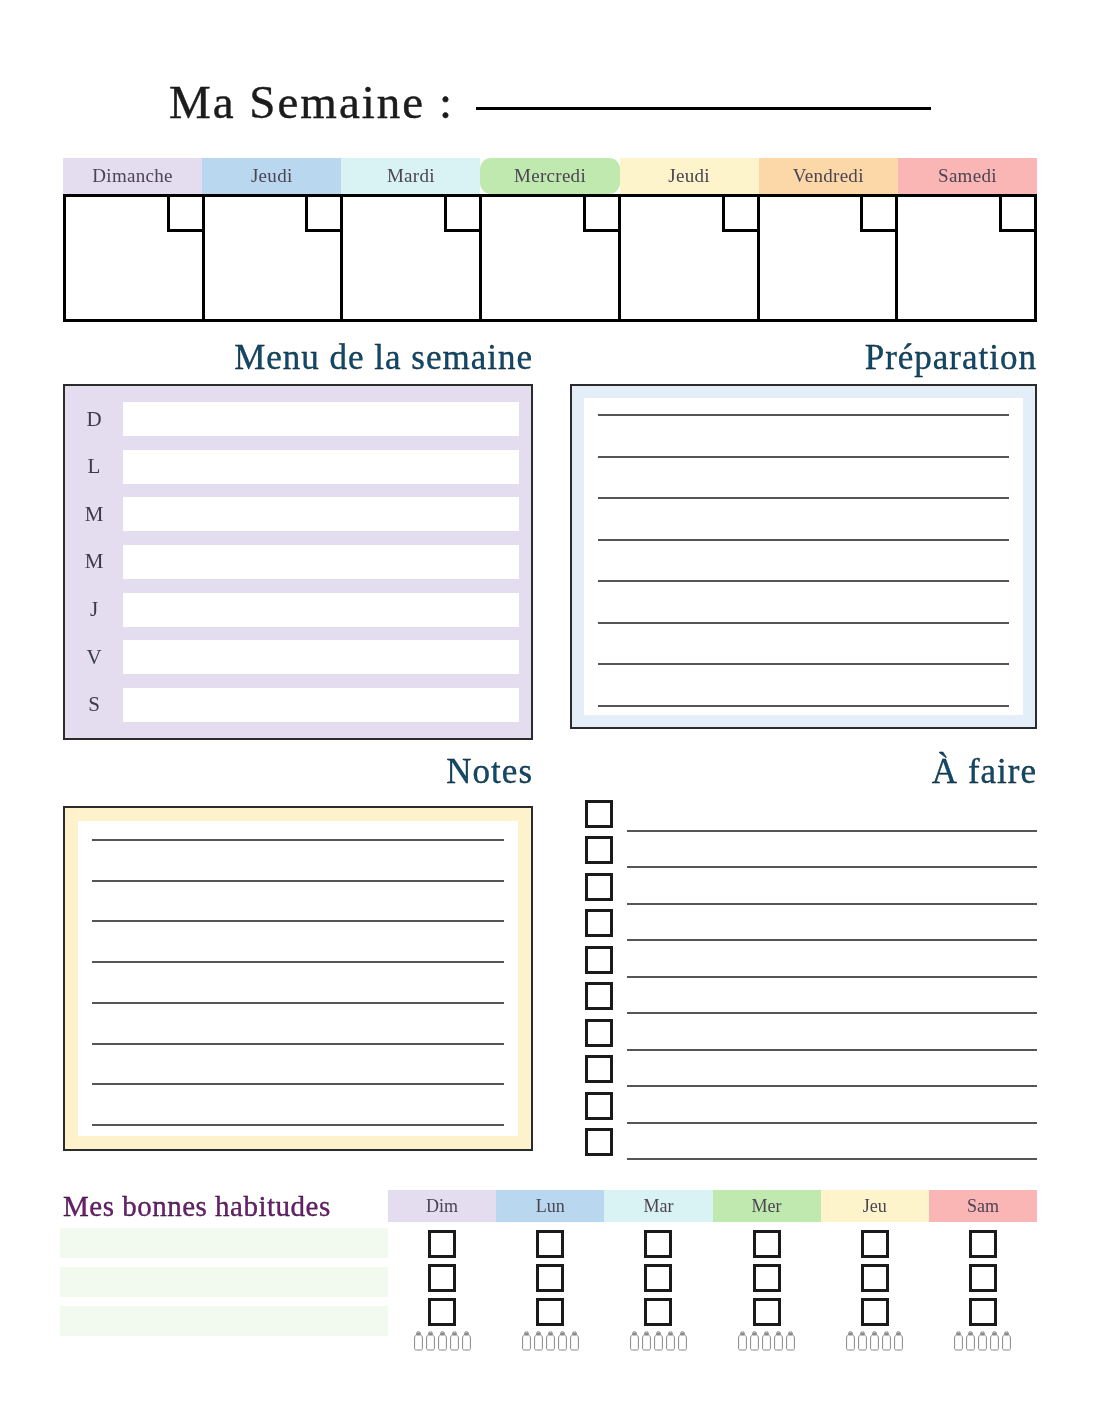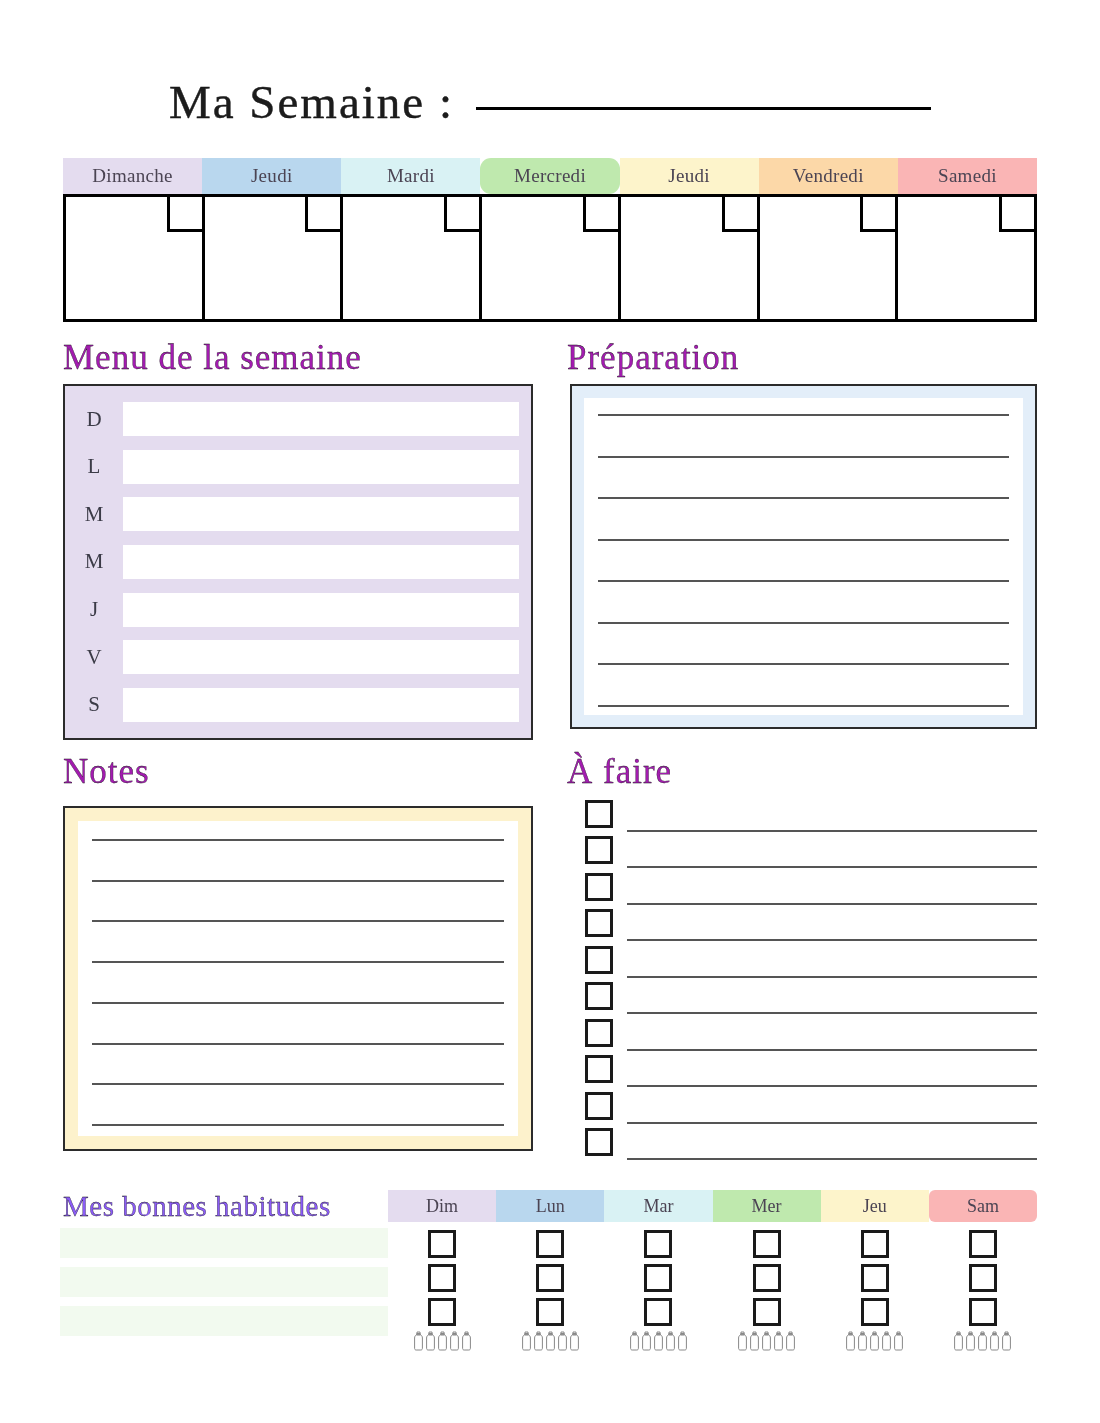--- a/index.html
+++ b/index.html
@@ -89,27 +89,27 @@
     border-bottom: 3px solid #000;
     box-sizing: border-box;
     background: #fff;
   }
 
   
   .section-heading {
     position: absolute;
     font-size: 35px;
     letter-spacing: 1px;
-    color: #a21caf;
+    color: #0c4a6e;
     text-shadow:
        1px 0 0 #ffffff, -1px 0 0 #ffffff,
        0.5px 0.5px 0 #ffffff, -0.5px -0.5px 0 #ffffff;
     -webkit-text-stroke: 0.3px #111;
     white-space: nowrap;
-    text-align: left;
+    text-align: right;
   }
 
   
   #menu-heading { left: 63px; top: 338px; width: 470px; }
   #menu-panel {
     position: absolute;
     left: 63px; top: 384px;
     width: 470px; height: 356px;
     background: #e4dcef;
     border: 2px solid #2b2b2b;
@@ -210,21 +210,21 @@
     border-bottom: 2px solid #555;
   }
 
   
   #habits-heading {
     position: absolute;
     left: 63px; top: 1190px;
     width: 325px;
     font-size: 29px;
     letter-spacing: 0.5px;
-    color: #8b5cf6;
+    color: #701a75;
     text-shadow:
        1px 0 0 #ffffff, -1px 0 0 #ffffff,
        0.5px 0.5px 0 #ffffff, -0.5px -0.5px 0 #ffffff;
     -webkit-text-stroke: 0.3px #111;
     white-space: nowrap;
   }
   #habits-rows {
     position: absolute;
     left: 60px; top: 1228px;
     width: 328px; height: 108px;
@@ -551,21 +551,21 @@
         </svg>
         <svg width="11" height="20" viewBox="0 0 11 20" class="bottle">
           <path d="M4 1 h3 v1.6 h-3 z M3.6 2.6 h3.8 v1.2 h-3.8 z M3.4 3.8 C2.2 4.6 1.6 5.6 1.6 7 V17.4 C1.6 18.4 2.2 19 3.2 19 H7.8 C8.8 19 9.4 18.4 9.4 17.4 V7 C9.4 5.6 8.8 4.6 7.6 3.8 Z" fill="none" stroke="#888" stroke-width="1"></path>
         </svg>
         <svg width="11" height="20" viewBox="0 0 11 20" class="bottle">
           <path d="M4 1 h3 v1.6 h-3 z M3.6 2.6 h3.8 v1.2 h-3.8 z M3.4 3.8 C2.2 4.6 1.6 5.6 1.6 7 V17.4 C1.6 18.4 2.2 19 3.2 19 H7.8 C8.8 19 9.4 18.4 9.4 17.4 V7 C9.4 5.6 8.8 4.6 7.6 3.8 Z" fill="none" stroke="#888" stroke-width="1"></path>
         </svg>
       </div>
     </div>
     <div class="habit-day-col">
-      <div class="habit-day-header" style="background: rgb(250, 181, 181); border-radius: 6px;">Sam</div>
+      <div class="habit-day-header" style="background: rgb(250, 181, 181);">Sam</div>
       <div class="habit-checks">
         <div class="habit-box"></div>
         <div class="habit-box"></div>
         <div class="habit-box"></div>
       </div>
       <div class="bottles">
         <svg width="11" height="20" viewBox="0 0 11 20" class="bottle">
           <path d="M4 1 h3 v1.6 h-3 z M3.6 2.6 h3.8 v1.2 h-3.8 z M3.4 3.8 C2.2 4.6 1.6 5.6 1.6 7 V17.4 C1.6 18.4 2.2 19 3.2 19 H7.8 C8.8 19 9.4 18.4 9.4 17.4 V7 C9.4 5.6 8.8 4.6 7.6 3.8 Z" fill="none" stroke="#888" stroke-width="1"></path>
         </svg>
         <svg width="11" height="20" viewBox="0 0 11 20" class="bottle">

